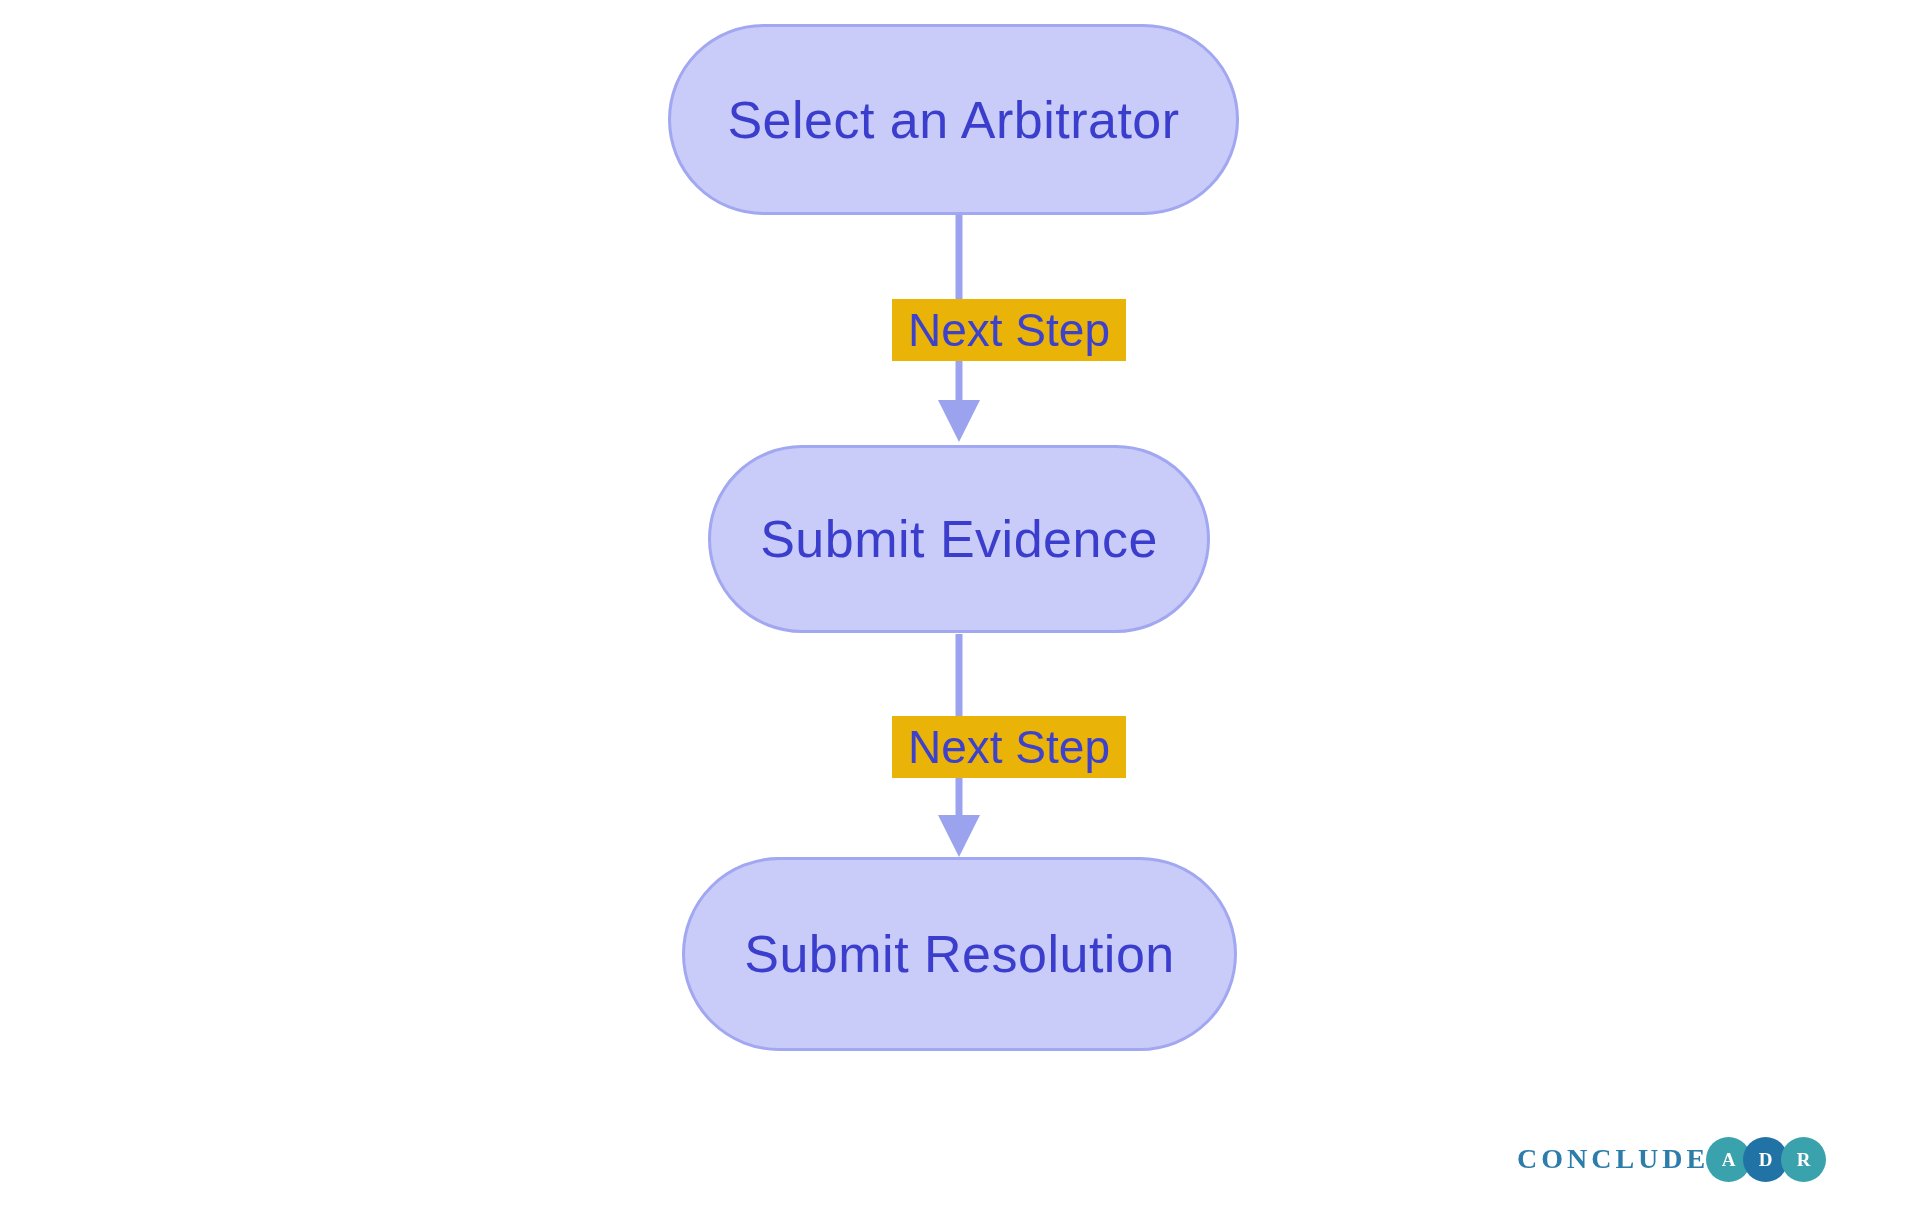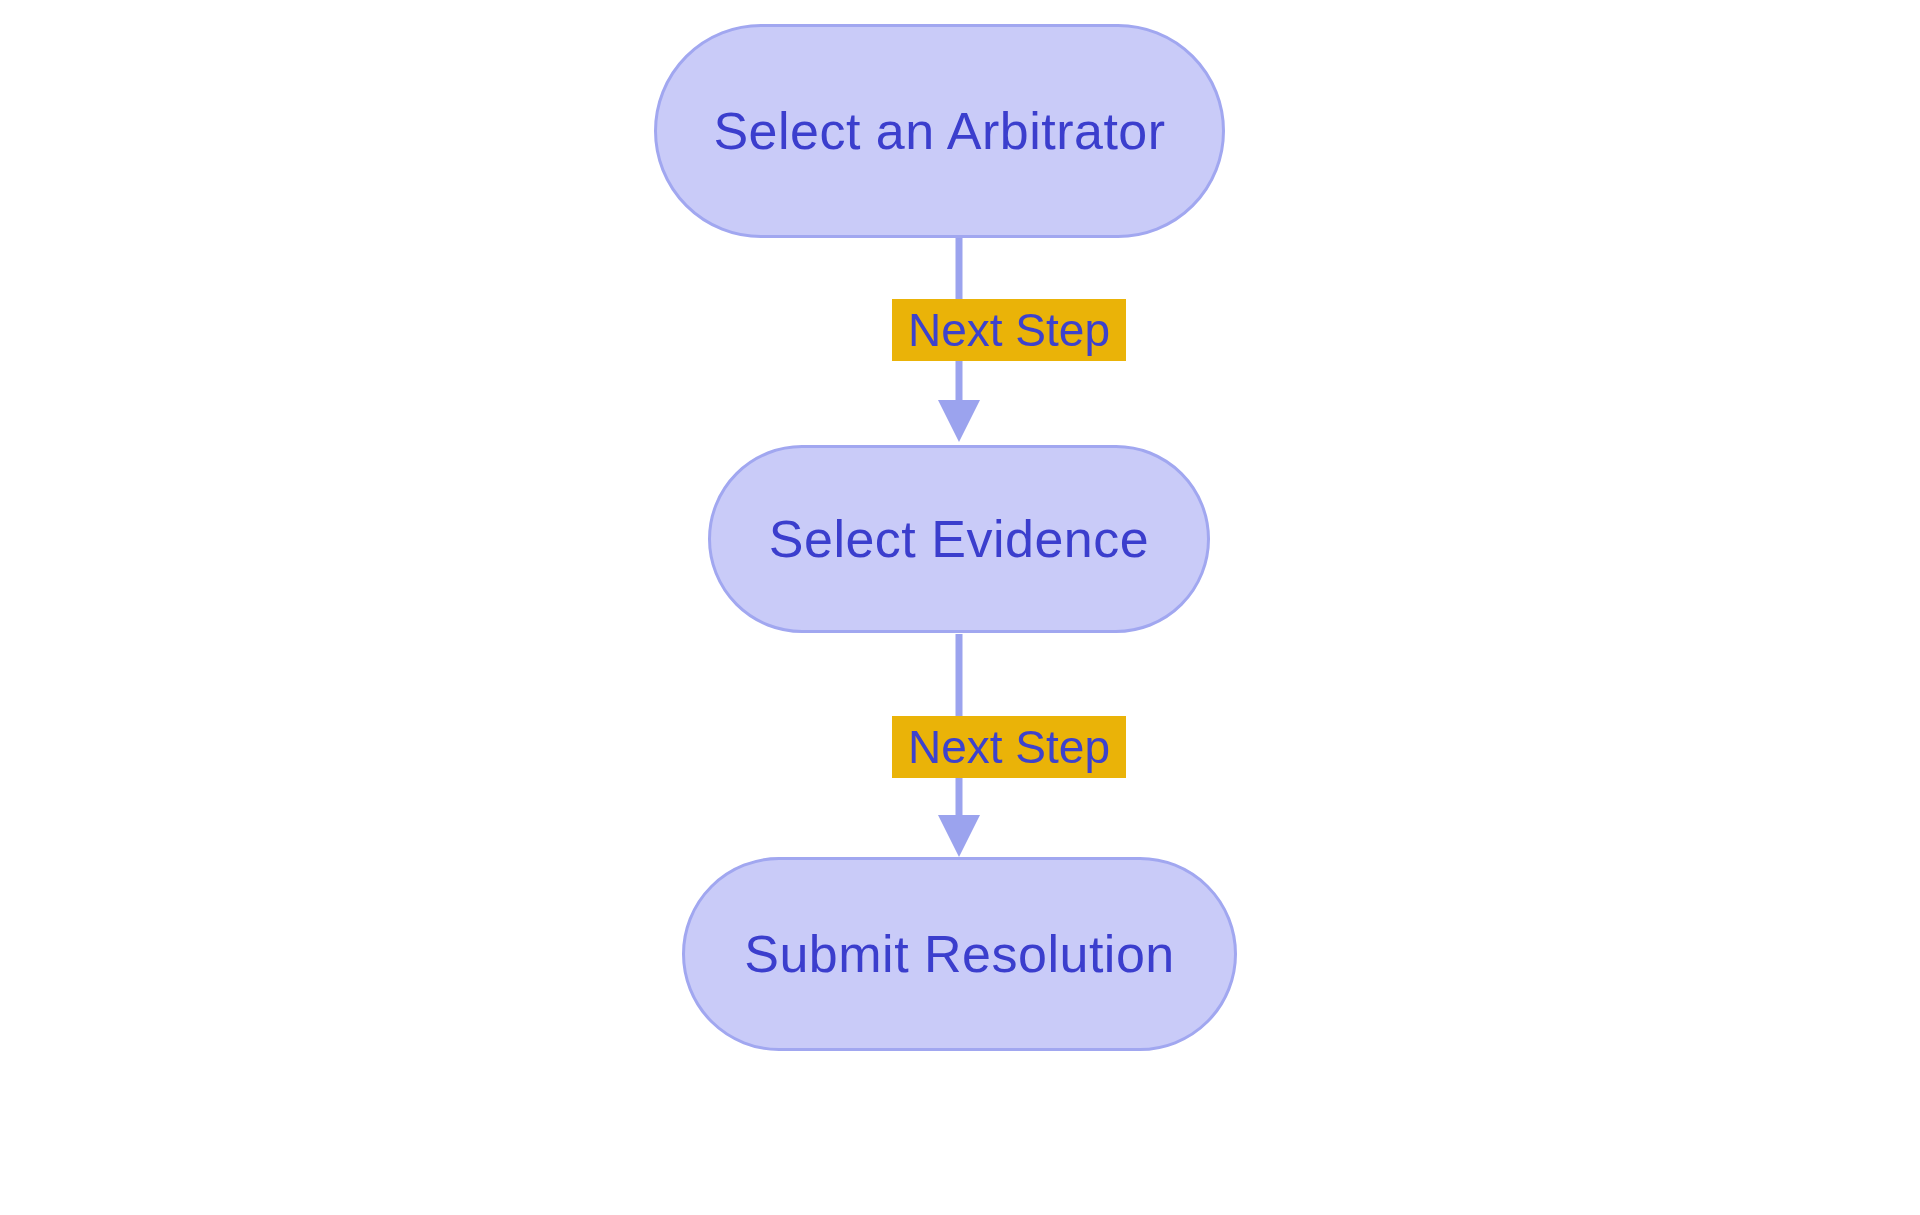--- a/index.html
+++ b/index.html
@@ -31,21 +31,21 @@
     border-radius: 120px;
     display: flex;
     align-items: center;
     justify-content: center;
     color: #3b3ecd;
     font-size: 52px;
     letter-spacing: 0.5px;
     z-index: 2;
     white-space: nowrap;
   }
-  .node-1 { left: 654px; top: 24px;  width: 571px; height: 214px; }
+  .node-1 { left: 668px; top: 24px;  width: 571px; height: 191px; }
   .node-2 { left: 708px; top: 445px; width: 502px; height: 188px; }
   .node-3 { left: 682px; top: 857px; width: 555px; height: 194px; }
   .edge-label {
     position: absolute;
     left: 1009px;
     transform: translateX(-50%);
     background: #eab308;
     color: #3d42cd;
     font-size: 46px;
     line-height: 62px;
@@ -105,25 +105,37 @@
 
   <div class="node node-1">
     <span>Select an Arbitrator</span>
   </div>
 
   <div class="edge-label edge-label-1">
     <span>Next Step</span>
   </div>
 
   <div class="node node-2">
-    <span>Select Evidence</span>
+    <span>Submit Evidence</span>
   </div>
 
   <div class="edge-label edge-label-2">
     <span>Next Step</span>
   </div>
 
   <div class="node node-3">
     <span>Submit Resolution</span>
   </div>
 
+  <div class="brand-logo">
+    <span class="wordmark">CONCLUDE</span>
+    <span class="badge badge-a" style="background-color: rgb(58, 162, 173);">
+      <span>A</span>
+    </span>
+    <span class="badge badge-d" style="background-color: rgb(33, 115, 166);">
+      <span>D</span>
+    </span>
+    <span class="badge badge-r" style="background-color: rgb(58, 162, 173);">
+      <span>R</span>
+    </span>
+  </div>
 
 </div>
 
 </body></html>

